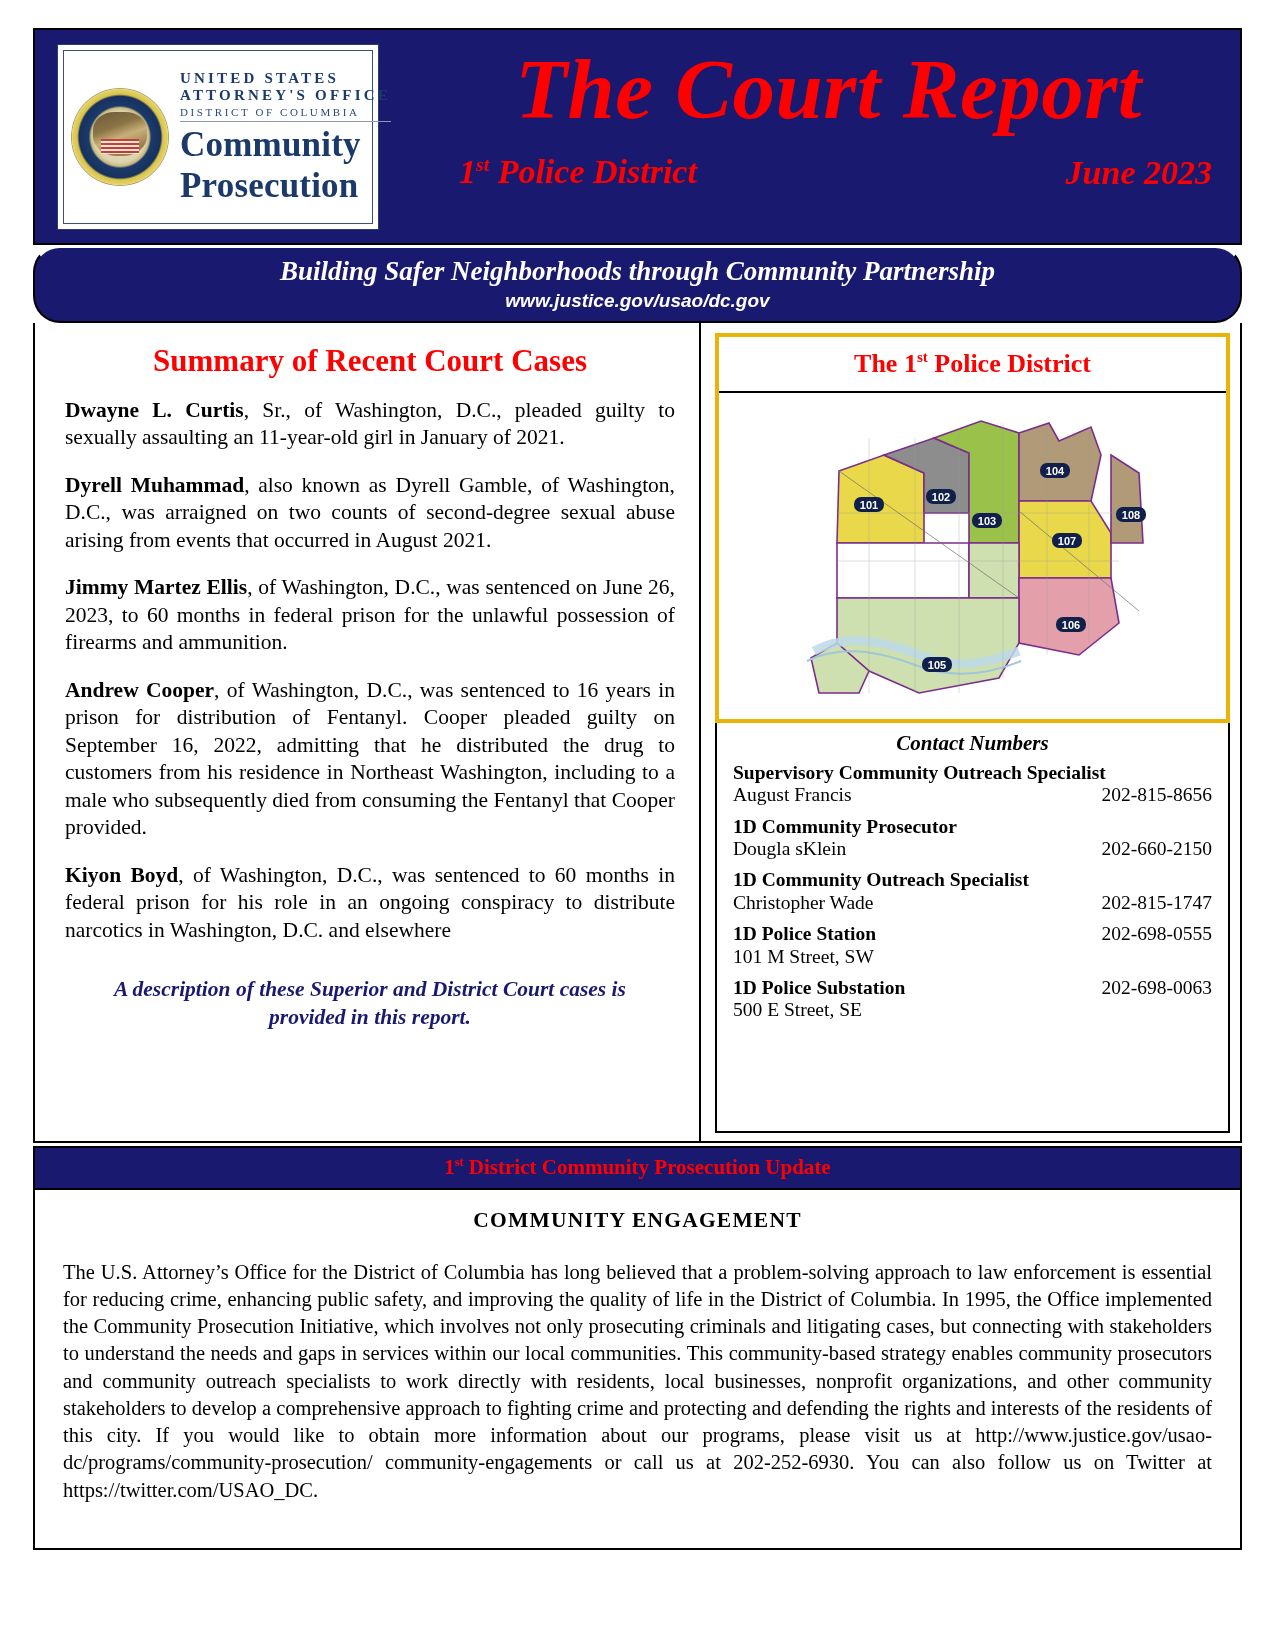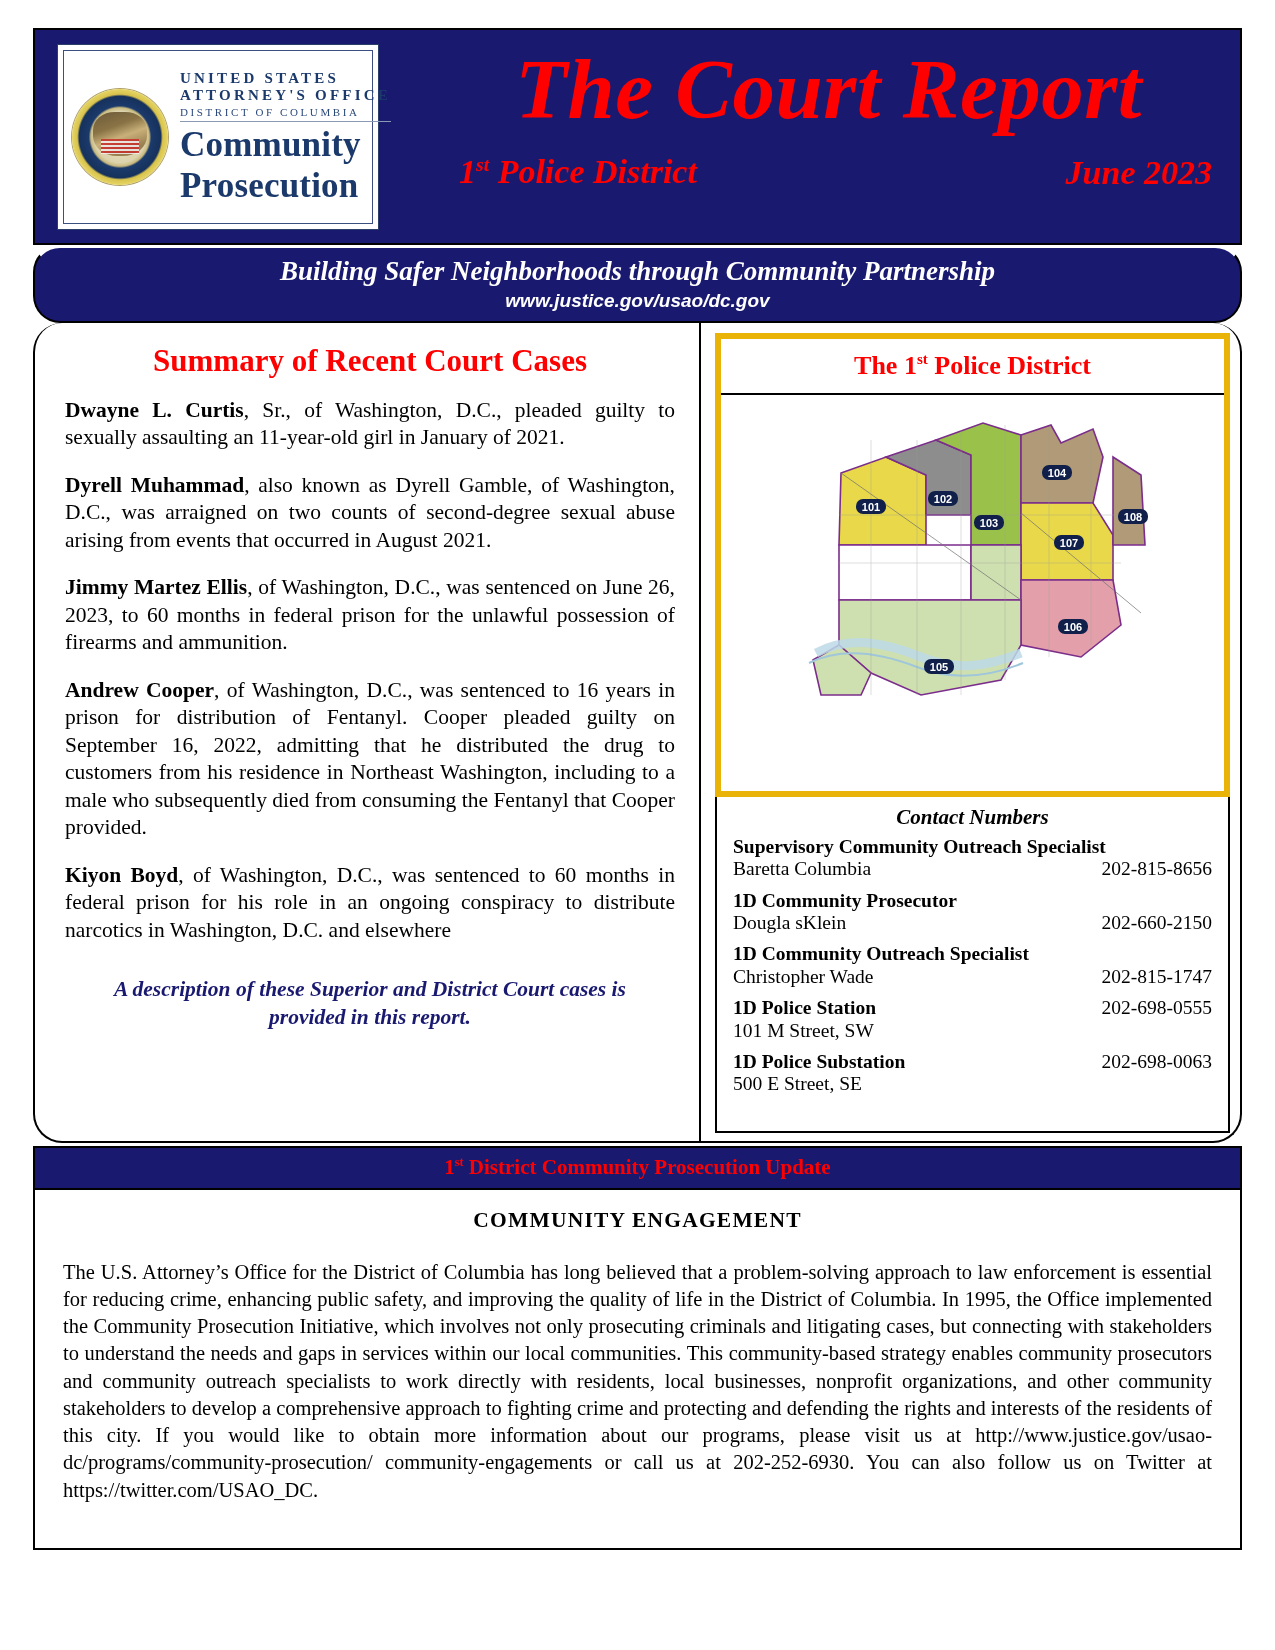--- a/index.html
+++ b/index.html
@@ -177,21 +177,20 @@
   }
 
   
   .columns {
     display: flex;
     border-left: 2px solid #000;
     border-right: 2px solid #000;
     border-bottom: 2px solid #000;
     box-sizing: border-box;
     height: 820px;
-    border-radius: 29px;
   }
   .col-left {
     width: 666px;
     box-sizing: border-box;
     padding: 12px 24px 0 30px;
     border-right: 2px solid #000;
   }
   .col-right {
     flex: 1;
     box-sizing: border-box;
@@ -223,23 +222,23 @@
     font-style: italic;
     font-weight: bold;
     font-size: 21.5px;
     line-height: 1.3;
     text-align: center;
     padding: 12px 14px 0 14px;
   }
 
   
   .map-box {
-    border: 6px solid #eab308;
-    box-sizing: border-box;
-    height: 464px;
+    border: 4px solid #eab308;
+    box-sizing: border-box;
+    height: 390px;
     display: flex;
     flex-direction: column;
   }
   .map-title {
     color: #ff0000;
     font-family: "Liberation Serif", serif;
     font-weight: bold;
     font-size: 26px;
     text-align: center;
     padding: 12px 0 12px 0;
@@ -432,21 +431,21 @@
       </div>
 
       <div class="contact-box">
         <div class="contact-title">Contact Numbers</div>
         <div id="contacts-container">
             <div class="contact-entry">
               <div class="contact-role">
                 <span>Supervisory Community Outreach Specialist</span>
               </div>
               <div class="contact-line">
-                <span>Baretta  Columbia</span>
+                <span>August  Francis</span>
                 <span class="phone">202-815-8656</span>
               </div>
             </div>
             <div class="contact-entry">
               <div class="contact-role">
                 <span>1D Community  Prosecutor</span>
               </div>
               <div class="contact-line">
                 <span>Dougla sKlein</span>
                 <span class="phone">202-660-2150</span>

